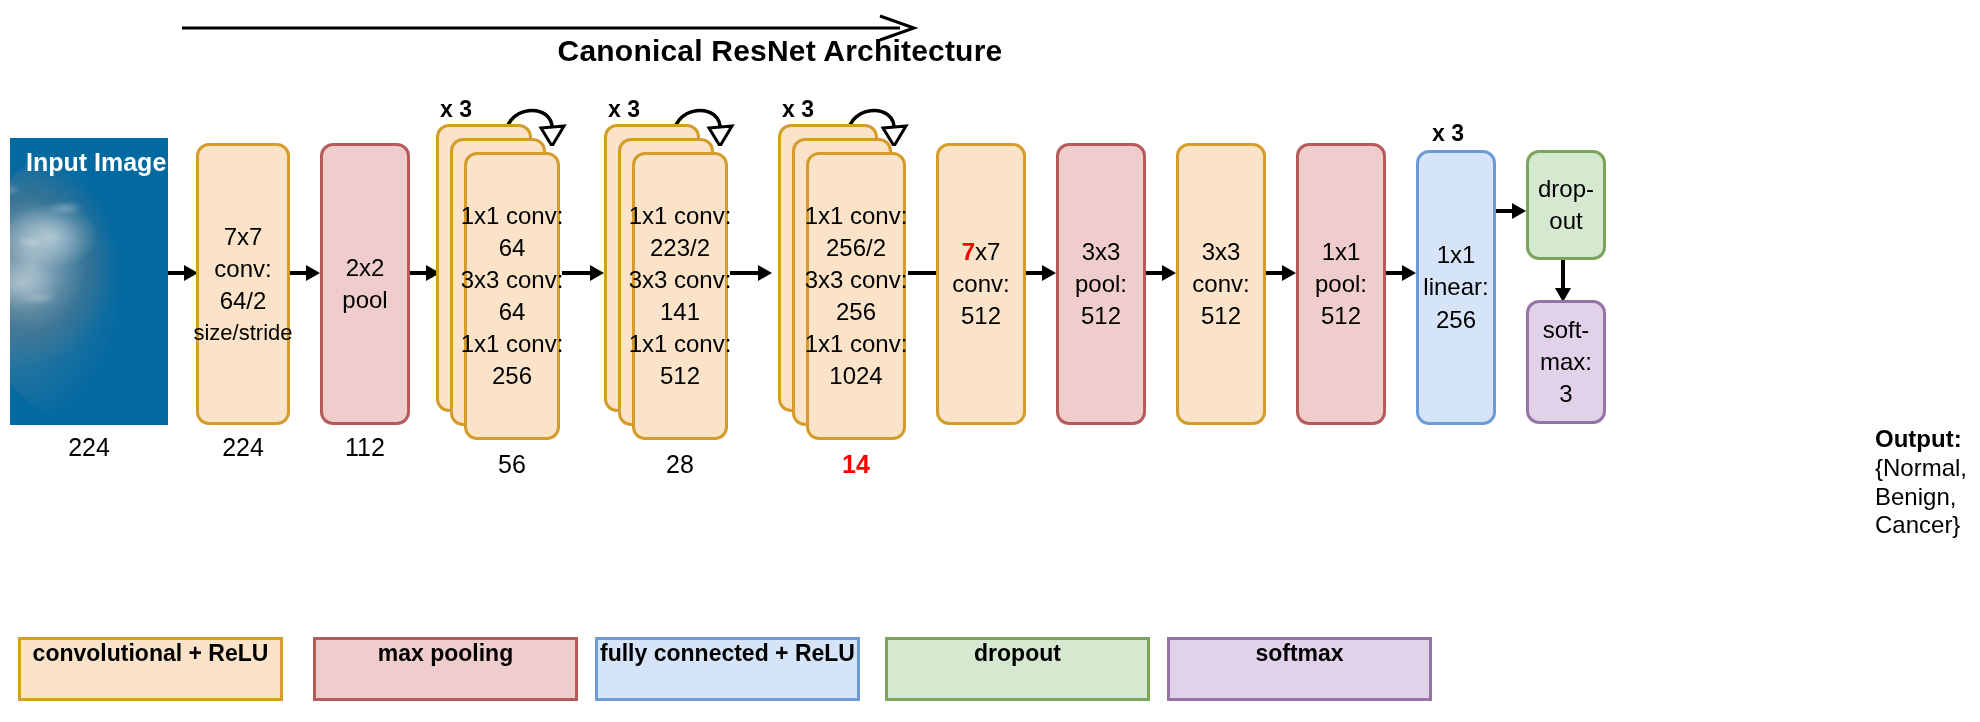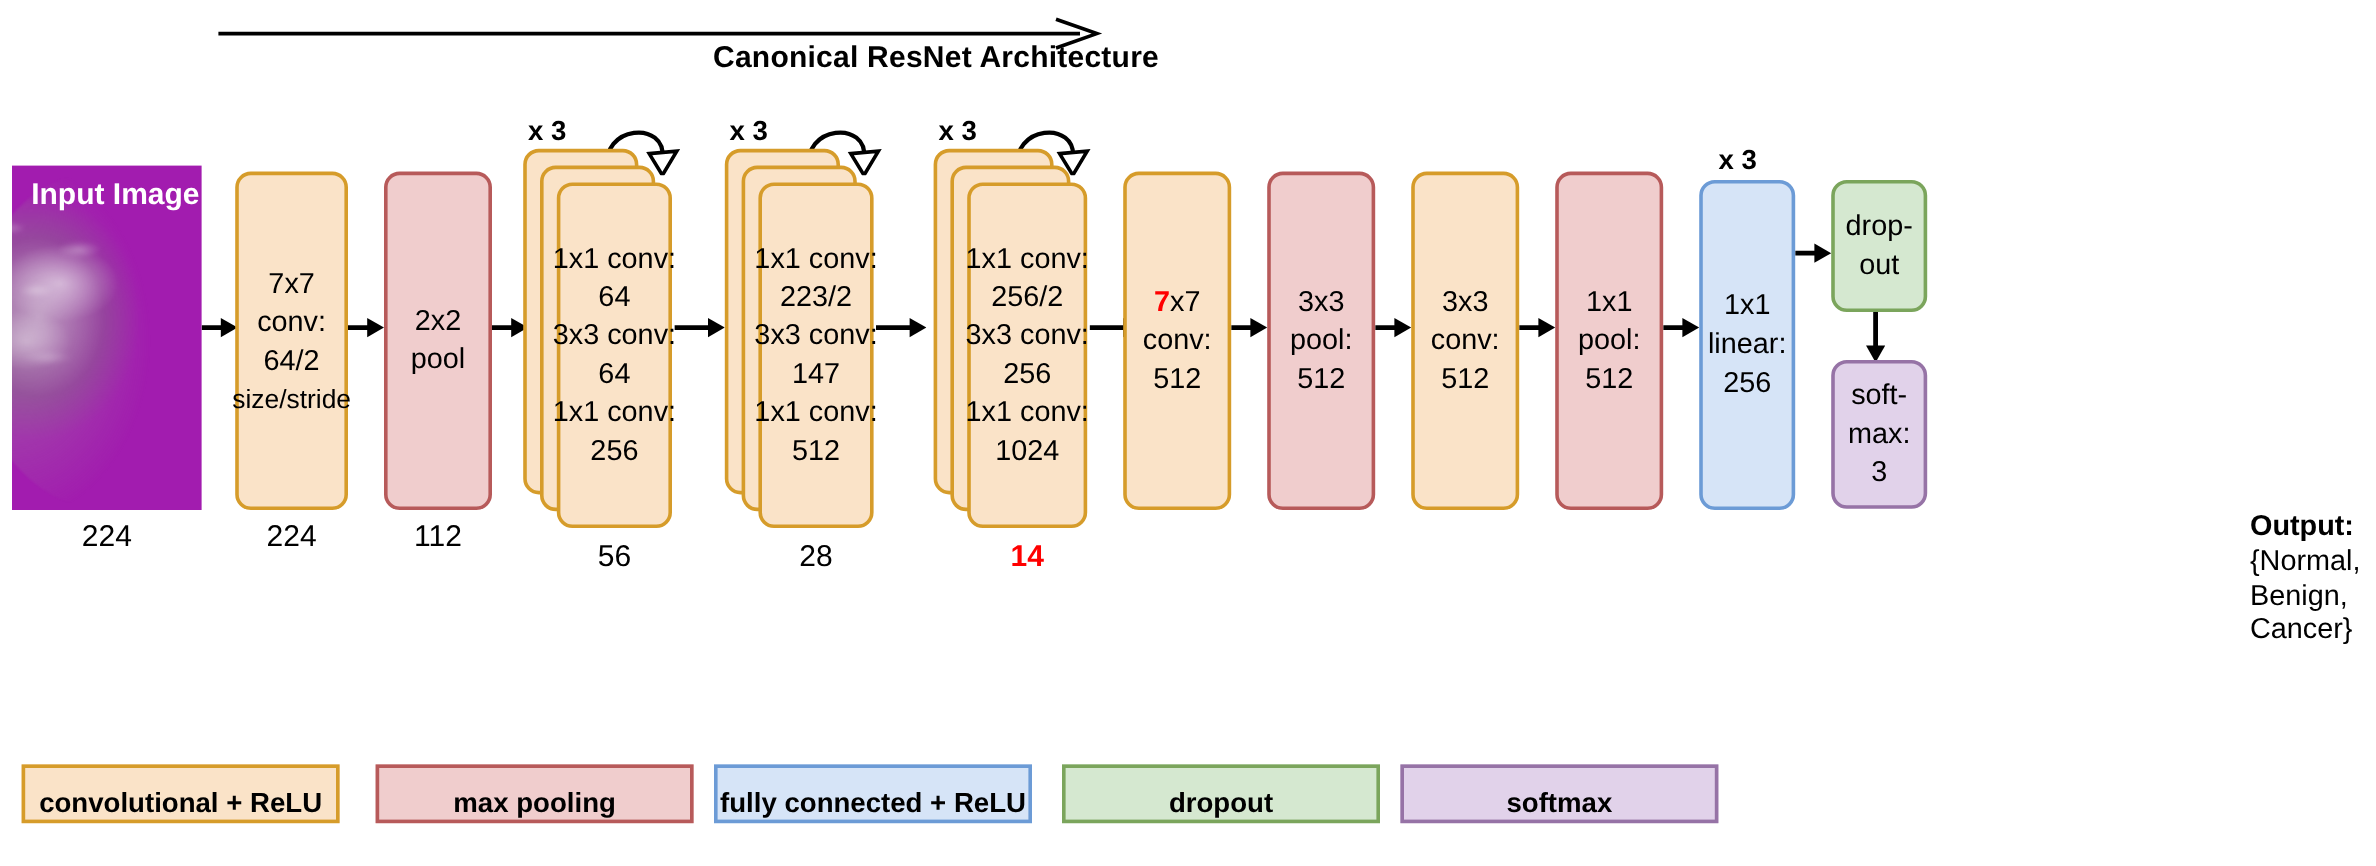--- a/index.html
+++ b/index.html
@@ -7,28 +7,28 @@
     width:1980px;height:722px;background:#ffffff;
     font-family:"Liberation Sans", sans-serif;
     position:relative;overflow:hidden;
   }
   .canvas{position:absolute;left:0;top:0;width:1980px;height:722px;}
 
   
   #top-arrow-svg{position:absolute;left:180px;top:14px;}
   .title{
     position:absolute;left:470px;top:34px;width:620px;
-    text-align:center;font-size:25px;font-weight:bold;color:#000;
+    text-align:center;font-size:30px;font-weight:bold;color:#000;
     letter-spacing:.2px;
   }
 
   
   .input-image{
     position:absolute;left:10px;top:138px;width:158px;height:287px;
-    background:#a21caf;overflow:hidden;
+    background:#0369a1;overflow:hidden;
   }
   .breast{
     position:absolute;left:-34px;top:6px;width:200px;height:280px;
     border-radius:52% 46% 45% 55% / 48% 42% 58% 52%;
     background:
       radial-gradient(ellipse 70px 46px at 74px 92px, rgba(255,255,255,.50) 0%, rgba(255,255,255,0) 70%),
       radial-gradient(ellipse 52px 34px at 46px 140px, rgba(255,255,255,.34) 0%, rgba(255,255,255,0) 72%),
       radial-gradient(ellipse 100px 120px at 56px 120px, rgba(210,210,210,.62) 0%, rgba(120,120,120,.28) 55%, rgba(0,0,0,0) 85%),
       radial-gradient(ellipse 150px 190px at 30px 140px, rgba(160,160,160,.45) 0%, rgba(0,0,0,0) 80%);
     filter:blur(1.1px);
@@ -86,22 +86,22 @@
 
   
   .output-text{
     position:absolute;left:1875px;top:425px;width:105px;
     font-size:24px;color:#000;line-height:1.20;text-align:left;
   }
   .output-text b{font-weight:bold;}
 
   
   .legend-item{
-    position:absolute;height:49px;border:3px solid;box-sizing:border-box;
-    display:flex;align-items:flex-end;justify-content:center;
+    position:absolute;height:64px;border:3px solid;box-sizing:border-box;
+    display:flex;align-items:flex-start;justify-content:center;
     font-size:23px;font-weight:bold;color:#000;
   }
   .legend-item.conv{background:#fae3c8;border-color:#d69c2a;}
   .legend-item.pool{background:#f0cdcd;border-color:#b75a5a;}
   .legend-item.fc  {background:#d6e4f7;border-color:#6c9bd6;}
   .legend-item.drop{background:#d5e8d0;border-color:#7ba55c;}
   .legend-item.smax{background:#e1d2ea;border-color:#9673a6;}
 </style>
 </head>
 <body>
@@ -172,21 +172,21 @@
   <svg class="loop" style="left:662px;top:94px;" width="74" height="52">
     <path d="M12,48 C6,10 62,6 58,38" fill="none" stroke="#000" stroke-width="3.5"></path>
     <polygon points="47,34 70,32 58,52" fill="#fff" stroke="#000" stroke-width="3"></polygon>
   </svg>
   <div class="stack-card" style="left:604px;top:124px;width:96px;height:288px;"></div>
   <div class="stack-card" style="left:618px;top:138px;width:96px;height:288px;"></div>
   <div class="blk conv" style="left:632px;top:152px;width:96px;height:288px;">
     <span class="ln">1x1 conv:</span>
     <span class="ln">223/2</span>
     <span class="ln">3x3 conv:</span>
-    <span class="ln">147</span>
+    <span class="ln">141</span>
     <span class="ln">1x1 conv:</span>
     <span class="ln">512</span>
   </div>
 
   <svg class="arrow" style="left:730px;top:262px;" width="42" height="22">
     <line x1="0" y1="11" x2="32" y2="11" stroke="#000" stroke-width="4"></line>
     <polygon points="28,3 42,11 28,19" fill="#000"></polygon>
   </svg>
 
   <div class="x3" style="left:782px;top:96px;">x 3</div>

